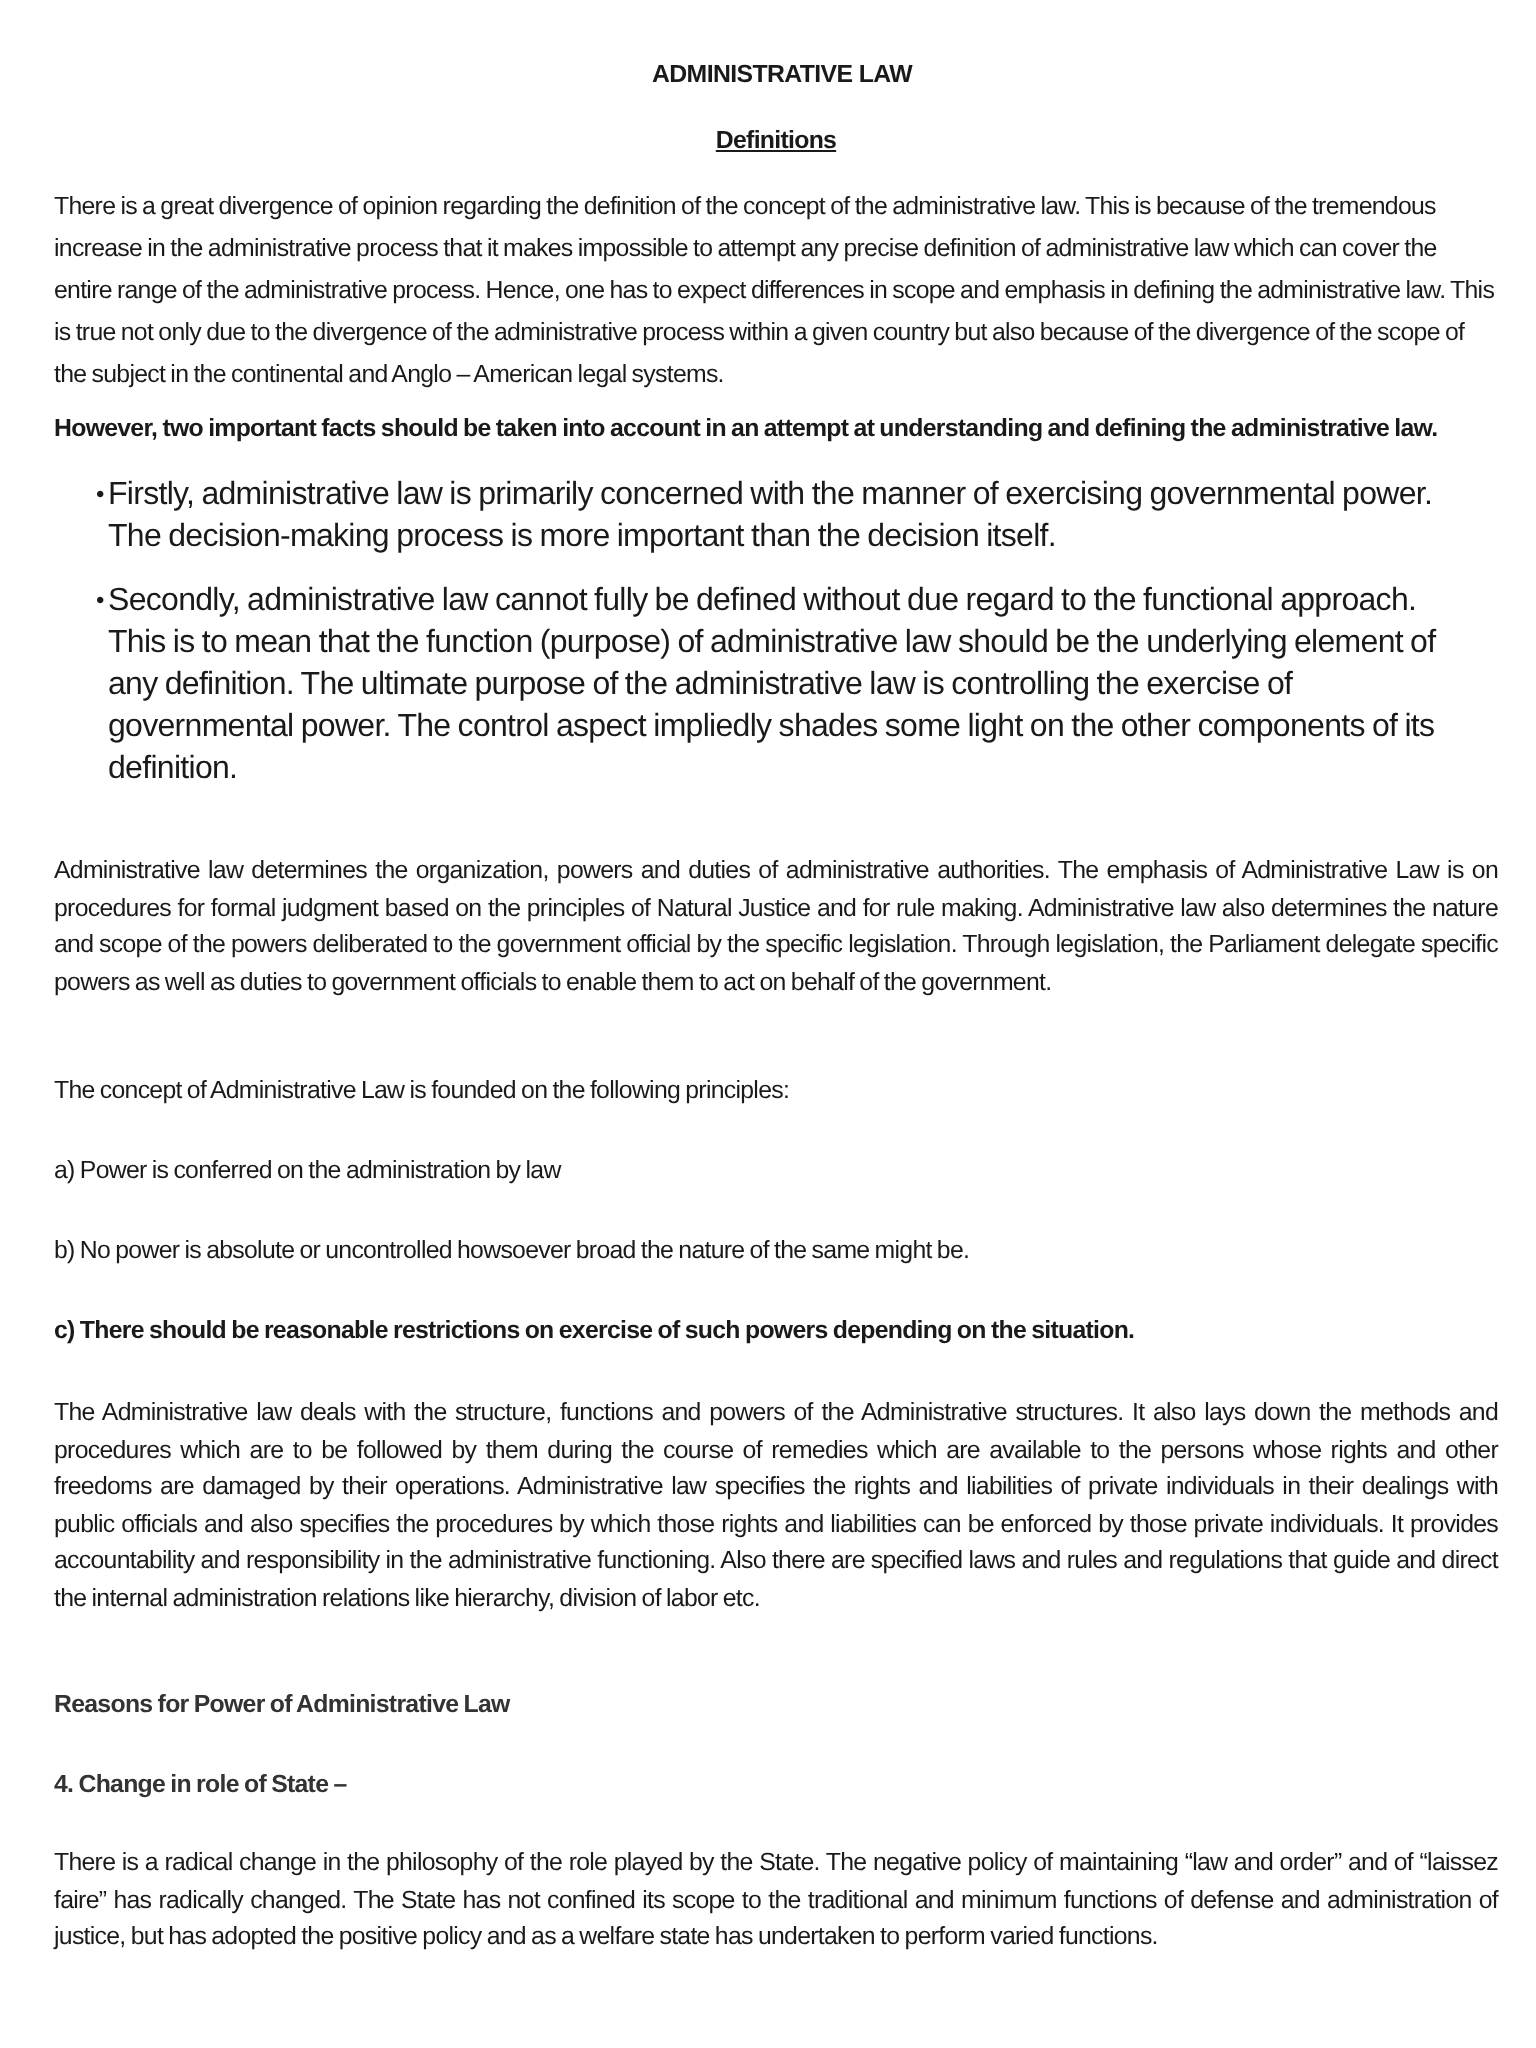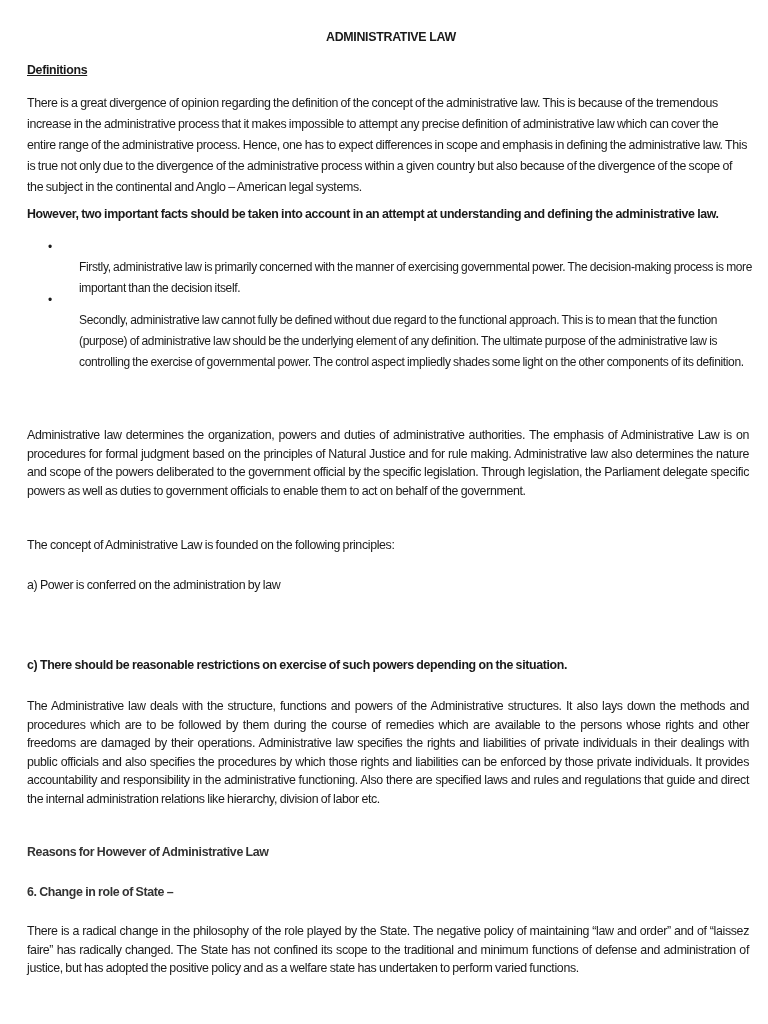--- a/index.html
+++ b/index.html
@@ -14,30 +14,30 @@
       font-size: 12.4px; line-height: 21px;
       letter-spacing: -0.35px; word-spacing: -0.5px;
       transform-origin: left top;
     }
     .just { text-align: justify; line-height: 18.6px; }
     .title { position: absolute; top: 30px; left: 0; width: 782px; text-align: center; font-weight: bold; font-size: 12.4px; letter-spacing: -0.3px; }
     .h-u { font-weight: bold; text-decoration: underline; }
     .h-b { font-weight: bold; color: #333; }
     .bullet-row { position: absolute; left: 48px; width: 700px; }
     .bullet-dot { position: absolute; left: 0; top: 0; font-size: 12px; line-height: 21px; }
-    .bullet-text { position: absolute; left: 31px; width: 680px; font-size: 12px; line-height: 21px; letter-spacing: -0.35px; word-spacing: -0.5px; margin-top: 20px; }
+    .bullet-text { position: absolute; left: 6px; width: 680px; font-size: 16px; line-height: 21px; letter-spacing: -0.35px; word-spacing: -0.5px; }
   </style>
 </head>
 <body>
 
 <div class="page">
 
   <div class="title">ADMINISTRATIVE LAW</div>
 
-  <div class="t h-u" style="top:60px;">Definitions</div>
+  <div class="t h-u" style="top:60px;text-align:center;">Definitions</div>
 
   <div class="t" style="top:93px;">There is a great divergence of opinion regarding the definition of the concept of the administrative law. This is because of the tremendous increase in the administrative process that it makes impossible to attempt any precise definition of administrative law which can cover the entire range of the administrative process. Hence, one has to expect differences in scope and emphasis in defining the administrative law. This is true not only due to the divergence of the administrative process within a given country but also because of the divergence of the scope of the subject in the continental and Anglo – American legal systems.</div>
 
   <div class="t" style="top:204px;font-weight:bold;">However, two important facts should be taken into account in an attempt at understanding and defining the administrative law.</div>
 
   <div class="bullet-row" style="top:237px;">
     <span class="bullet-dot">•</span>
     <div class="bullet-text">Firstly, administrative law is primarily concerned with the manner of exercising governmental power. The decision-making process is more important than the decision itself.</div>
   </div>
 
@@ -45,23 +45,24 @@
     <span class="bullet-dot">•</span>
     <div class="bullet-text">Secondly, administrative law cannot fully be defined without due regard to the functional approach. This is to mean that the function (purpose) of administrative law should be the underlying element of any definition. The ultimate purpose of the administrative law is controlling the exercise of governmental power. The control aspect impliedly shades some light on the other components of its definition.</div>
   </div>
 
 
   <div class="t just" style="top:426px;">Administrative law determines the organization, powers and duties of administrative authorities. The emphasis of Administrative Law is on procedures for formal judgment based on the principles of Natural Justice and for rule making. Administrative law also determines the nature and scope of the powers deliberated to the government official by the specific legislation. Through legislation, the Parliament delegate specific powers as well as duties to government officials to enable them to act on behalf of the government.</div>
 
   <div class="t" style="top:575px;">a) Power is conferred on the administration by law</div>
 
   <div class="t" style="top:535px;">The concept of Administrative Law is founded on the following principles:</div>
+  <div class="t" style="top:615px;">b) No power is absolute or uncontrolled howsoever broad the nature of the same might be.</div>
   <div class="t" style="top:655px;font-weight:bold;">c) There should be reasonable restrictions on exercise of such powers depending on the situation.</div>
 
   <div class="t just" style="top:697px;">The Administrative law deals with the structure, functions and powers of the Administrative structures. It also lays down the methods and procedures which are to be followed by them during the course of remedies which are available to the persons whose rights and other freedoms are damaged by their operations. Administrative law specifies the rights and liabilities of private individuals in their dealings with public officials and also specifies the procedures by which those rights and liabilities can be enforced by those private individuals. It provides accountability and responsibility in the administrative functioning. Also there are specified laws and rules and regulations that guide and direct the internal administration relations like hierarchy, division of labor etc.</div>
 
-  <div class="t h-b" style="top:842px;">Reasons for However of Administrative Law</div>
+  <div class="t h-b" style="top:842px;">Reasons for Power of Administrative Law</div>
 
-  <div class="t h-b" style="top:882px;">6. Change in role of State –</div>
+  <div class="t h-b" style="top:882px;">4. Change in role of State –</div>
 
   <div class="t just" style="top:922px;"> There is a radical change in the philosophy of the role played by the State. The negative policy of maintaining “law and order” and of “laissez faire” has radically changed. The State has not confined its scope to the traditional and minimum functions of defense and administration of justice, but has adopted the positive policy and as a welfare state has undertaken to perform varied functions.</div>
 
 </div>
 
 </body></html>

